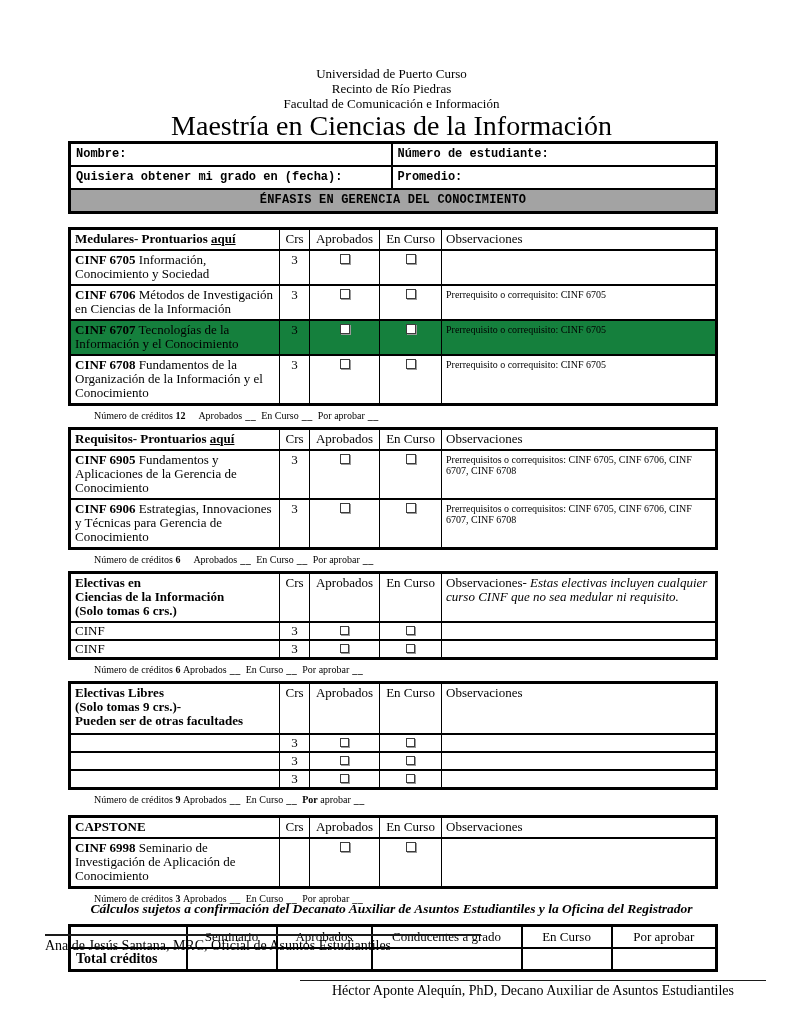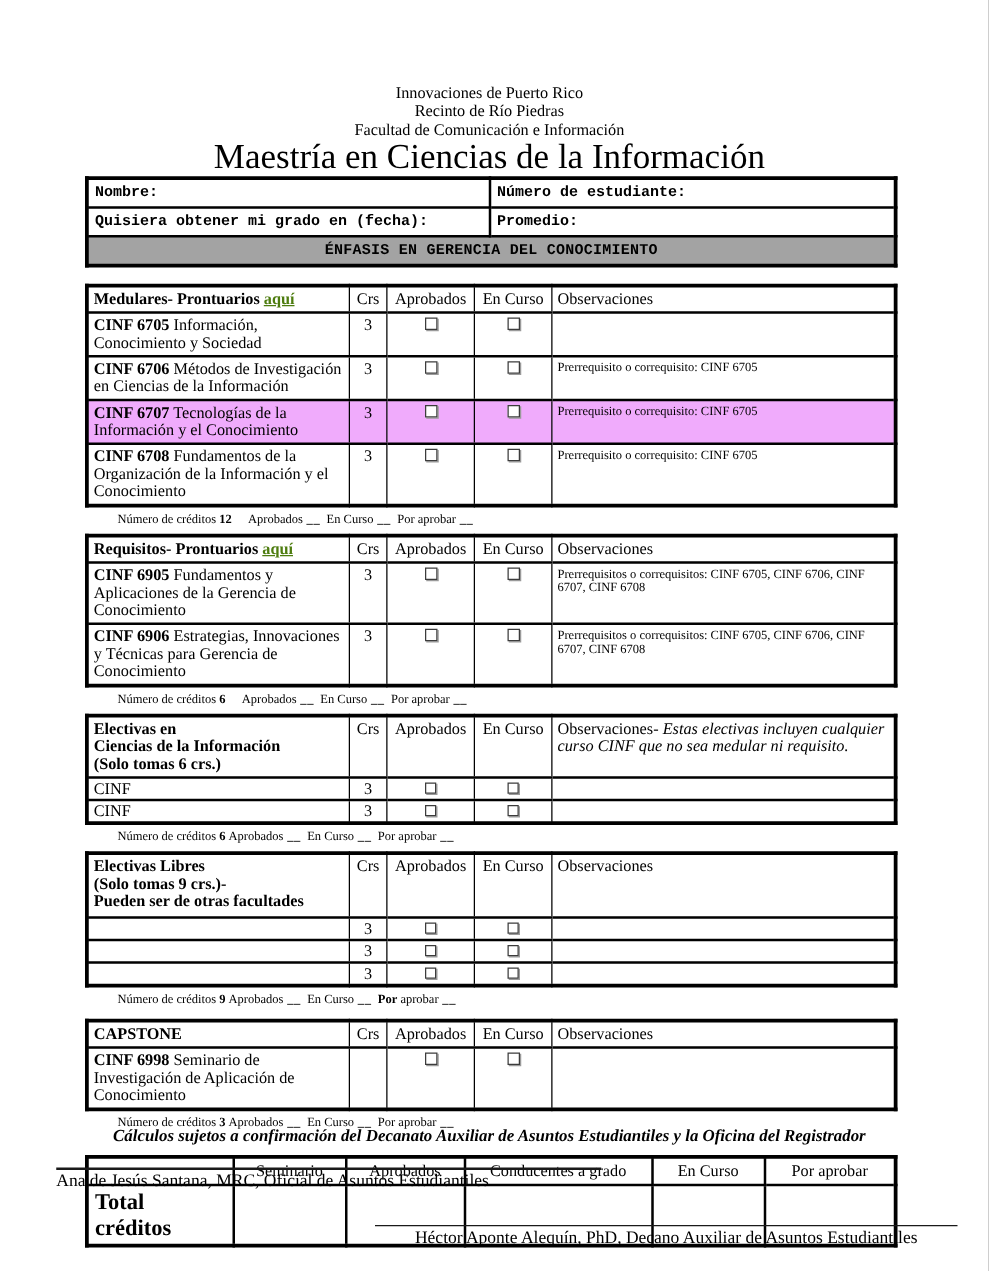--- a/index.html
+++ b/index.html
@@ -24,61 +24,61 @@
   table.course td {
     border-left:1px solid #000; border-right:1px solid #000;
     border-top:2px solid #000; border-bottom:2px solid #000;
     vertical-align:top; padding:2px 4px 3px 4px; font-size:13px; line-height:14px;
   }
   table.course td.hd-title { font-weight:bold; }
   table.course td.hd { text-align:center; }
   table.course td.crs { text-align:center; }
   table.course td.chk { text-align:center; }
   table.course td.obs { font-size:10px; line-height:11px; padding-top:3px; }
-  .hl { background:#f0abfc; }
+  .hl { background:#15803d; }
   .code { font-weight:bold; }
-  a.doc-link { color:#4d7c0f; font-weight:bold; text-decoration:underline; cursor:pointer; }
+  a.doc-link { color:#000000; font-weight:bold; text-decoration:underline; cursor:pointer; }
   .cbx {
     display:inline-block; width:10px; height:10px; margin-top:1px;
     border:1px solid #3c3c3c; background:#fff; box-shadow:1px 1px 0 #9a9a9a;
   }
   tr.thin td { padding-top:1px; padding-bottom:1px; height:16px; }
   tr.thin .cbx { width:9px; height:9px; margin-top:0; }
   .obs-note { font-style:italic; }
   .eh3 { font-weight:bold; }
 
   
   .credits { font-size:10px; line-height:16px; margin:2px 0 3px 26px; white-space:nowrap; }
   .credits b { font-weight:bold; }
   .wide-gap { display:inline-block; width:13px; }
   .blank { font-weight:bold; letter-spacing:0.5px; margin:0 5px 0 3px; }
 
   .gap13 { height:13px; } .gap4 { height:4px; } .gap16 { height:14px; }
 
   
   table.summary { border-collapse:collapse; width:647px; table-layout:fixed; border:3px solid #000; }
   table.summary td { border:2px solid #000; font-size:13px; height:22px; padding:2px 5px; text-align:center; vertical-align:middle; }
-  table.summary td.total { font-weight:bold; text-align:left; font-size:18px; }
+  table.summary td.total { font-weight:bold; text-align:left; font-size:14px; }
 
   
   .note { position:absolute; left:68px; top:901px; width:647px; text-align:center; font-weight:bold; font-style:italic; font-size:13.5px; }
   .sig1 { position:absolute; left:45px; top:934px; width:436px; }
   .sig2 { position:absolute; left:300px; top:980px; width:466px; }
   .sig-rule { border-top:2px solid #1a1a1a; height:0; }
   .sig2 .sig-rule { border-top-width:1.5px; }
   .sig-name { font-size:14px; margin-top:2px; }
   .sig2 .sig-name { text-align:center; }
 </style>
 </head>
 <body>
 
 <div class="page">
   <div class="content">
 
-    <div class="hdr-line">Innovaciones de Puerto Rico</div>
+    <div class="hdr-line">Universidad de Puerto Curso</div>
     <div class="hdr-line">Recinto de Río Piedras</div>
     <div class="hdr-line">Facultad de Comunicación e Información</div>
     <div class="doc-title">Maestría en Ciencias de la Información</div>
 
     <table class="info">
       <colgroup>
           <col style="width:322px">
           <col style="width:325px">
         </colgroup>
       <tbody>

